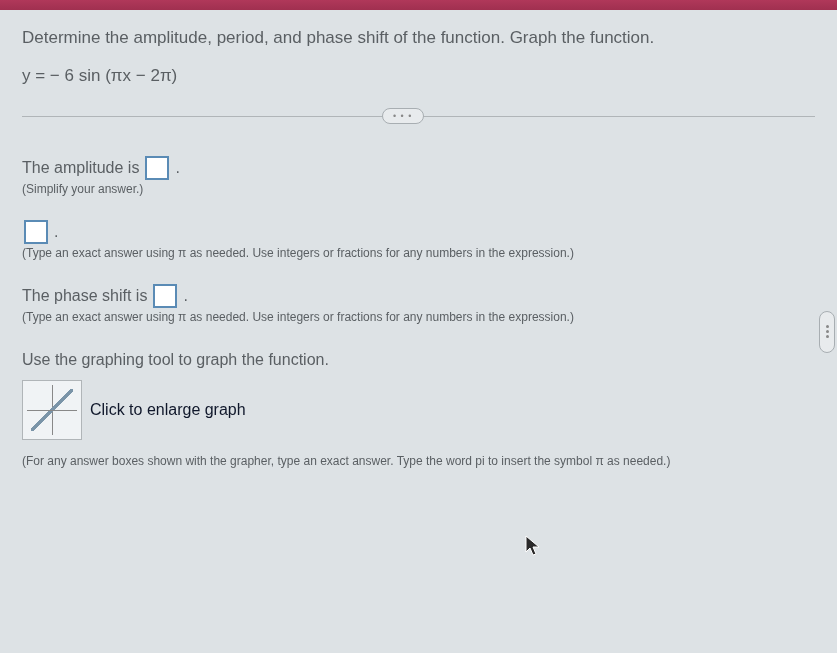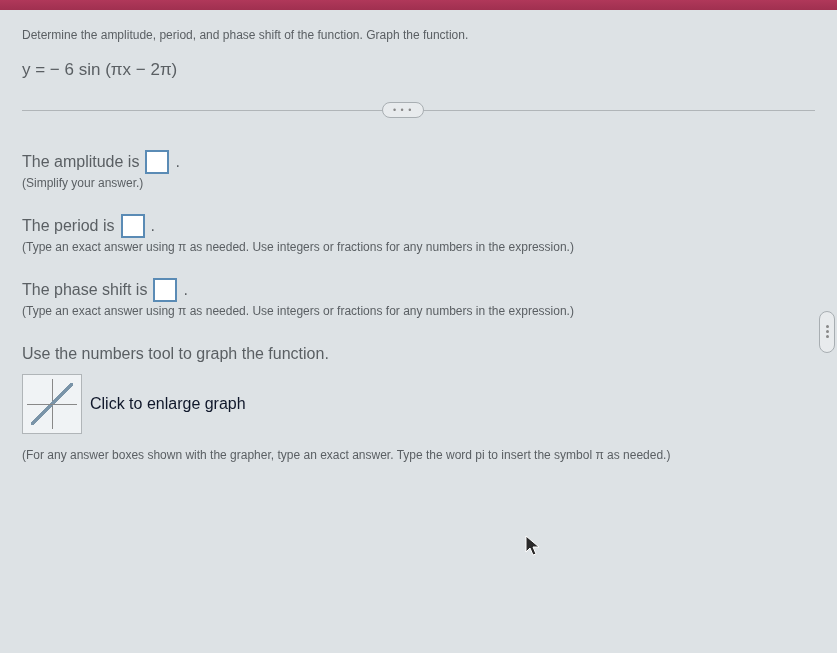--- a/index.html
+++ b/index.html
@@ -20,21 +20,21 @@
       background: linear-gradient(to bottom, #b0385a, #a03050);
       width: 100%;
     }
     .content {
       padding: 18px 22px 18px 22px;
       background: #dde2e5;
       height: calc(100% - 10px);
       position: relative;
     }
     .question-header {
-      font-size: 12px;
+      font-size: 17px;
       color: #5a5f63;
       margin-bottom: 18px;
       font-weight: 500;
     }
     .equation {
       font-size: 17px;
       color: #5a5f63;
       margin-bottom: 20px;
       font-weight: 500;
     }
@@ -202,37 +202,36 @@
     <div class="answer-line">
       <span>The amplitude is</span>
       <span class="answer-box"></span>
       <span>.</span>
     </div>
     <div class="hint-text">(Simplify your answer.)</div>
   </div>
 
   <div class="answer-block">
     <div class="answer-line">
-      <span>The period is</span>
       <span class="answer-box"></span>
       <span>.</span>
     </div>
     <div class="hint-text">(Type an exact answer using π as needed. Use integers or fractions for any numbers in the expression.)</div>
   </div>
 
   <div class="answer-block">
     <div class="answer-line">
       <span>The phase shift is</span>
       <span class="answer-box"></span>
       <span>.</span>
     </div>
     <div class="hint-text">(Type an exact answer using π as needed. Use integers or fractions for any numbers in the expression.)</div>
   </div>
 
-  <div class="answer-block" style="margin-bottom:8px;">Use the numbers tool to graph the function.</div>
+  <div class="answer-block" style="margin-bottom:8px;">Use the graphing tool to graph the function.</div>
 
   <div class="graph-row">
     <div class="graph-thumb">
       <div class="diag"></div>
     </div>
     <div class="graph-link-text">Click to enlarge graph</div>
   </div>
 
   <div class="final-hint">(For any answer boxes shown with the grapher, type an exact answer. Type the word pi to insert the symbol π as needed.)</div>
 

